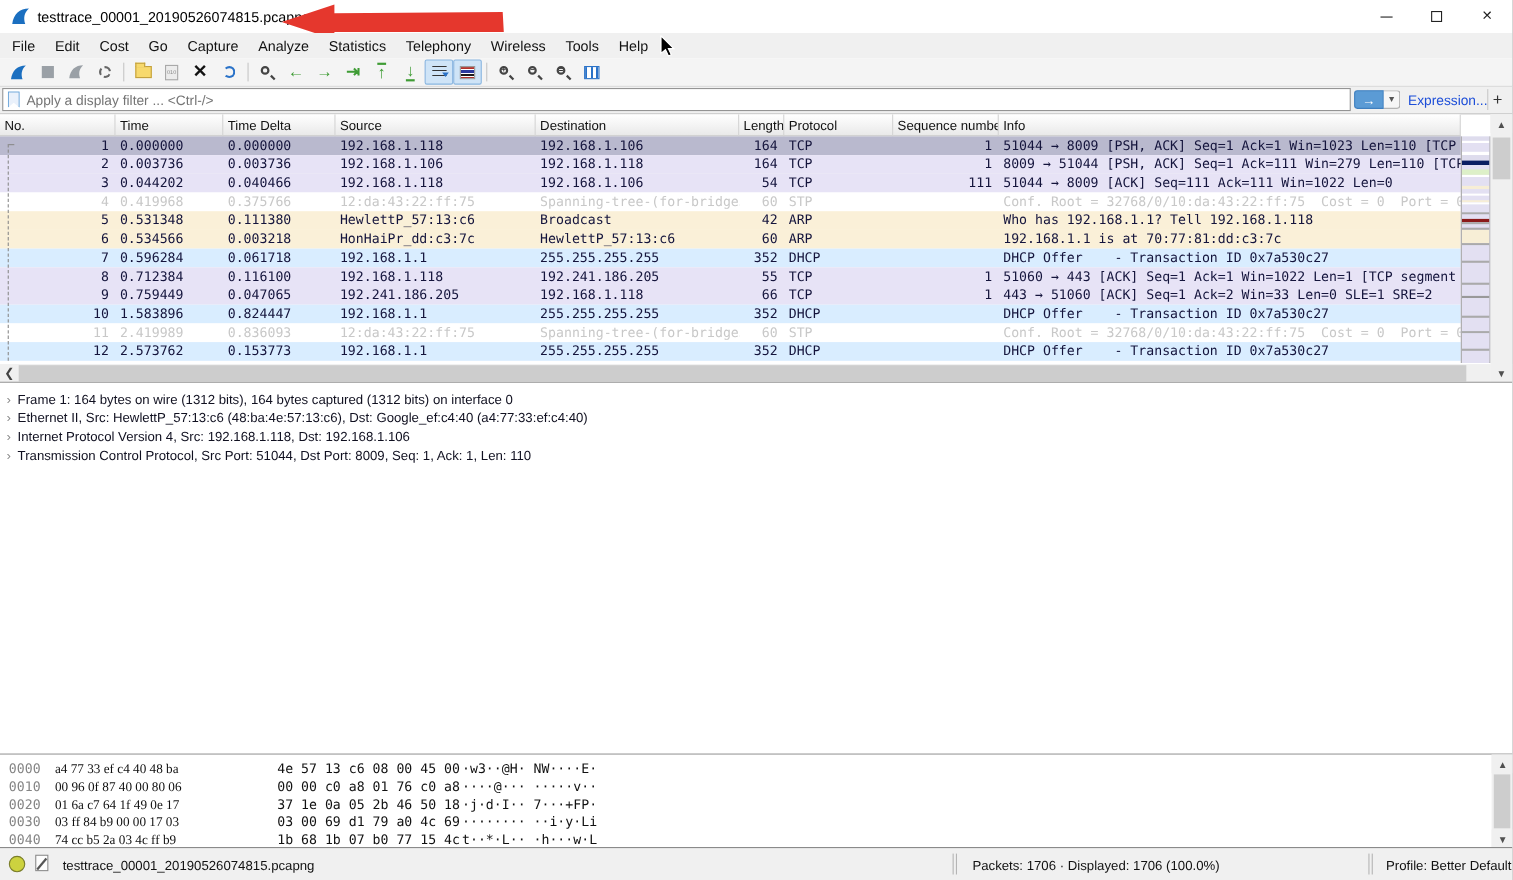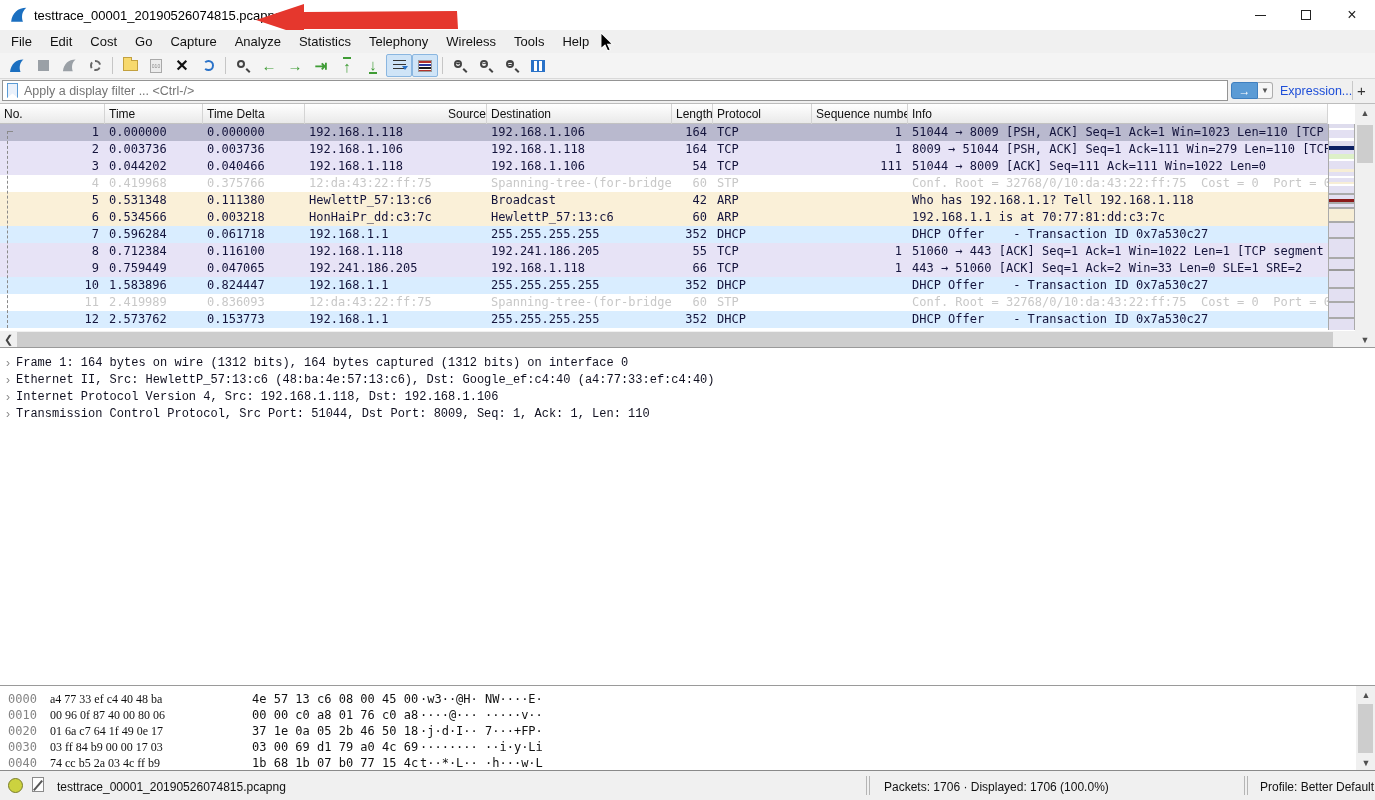--- a/index.html
+++ b/index.html
@@ -81,21 +81,21 @@
   #plist-vthumb { position:absolute; left:2px; top:21px; width:16px; height:38px; background:#cdcdcd; }
   #plist-hscroll { position:absolute; left:0; top:227px; width:1355px; height:17px; background:#f0f0f0; }
   #hleft-btn { position:absolute; left:0; top:0; width:17px; height:17px; color:#444; font-size:11px; display:flex; align-items:center; justify-content:center; }
   #hthumb { position:absolute; left:17px; top:1px; width:1316px; height:15px; background:#cdcdcd; }
 
   
   #details { left:0; top:347px; width:1375px; height:338px; background:#ffffff; border-top:1px solid #9a9a9a; }
   .dline { display:flex; height:17px; align-items:center; }
   #details-lines { padding-top:6px; }
   .chev { width:16px; text-align:center; color:#8a8a8a; font-size:12px; flex:none; }
-  .dtext { font-family:Liberation Mono, monospace; font-size:12px; color:#101020; white-space:pre; }
+  .dtext { font-family:Liberation Sans, sans-serif; font-size:12px; color:#101020; white-space:pre; }
 
   
   #hexpane { left:0; top:685px; width:1375px; height:85px; background:#ffffff; border-top:1px solid #9a9a9a; }
   .hline { position:relative; height:16px; font-family:"DejaVu Sans Mono", monospace; font-size:12px; line-height:16px; white-space:pre; }
   #hex-lines { padding-top:5px; }
   .hoff { position:absolute; left:8px; color:#848484; }
   .hg1 { position:absolute; left:50px; color:#111;font-family:Liberation Serif, serif; }
   .hg2 { position:absolute; left:252px; color:#111;text-align:center; }
   .hascii { position:absolute; left:420px; color:#111; }
   #hex-vscroll { position:absolute; left:1356px; top:0; width:19px; height:85px; background:#f0f0f0; }
@@ -249,21 +249,21 @@
       </div>
     <div id="expression-btn">Expression...</div>
     <div id="plus-btn">+</div>
   </div>
 
   <div id="packetlist" class="abs">
     <div id="plist-header">
         <span class="hcell" style="width: 105px;">No.</span>
         <span class="hcell" style="width: 98px;">Time</span>
         <span class="hcell" style="width: 102px;">Time Delta</span>
-        <span class="hcell" style="width: 182px; text-align: right;">Source</span>
+        <span class="hcell" style="width: 182px;">Source</span>
         <span class="hcell" style="width: 185px;">Destination</span>
         <span class="hcell" style="width: 41px;">Length</span>
         <span class="hcell" style="width: 99px;">Protocol</span>
         <span class="hcell" style="width: 96px;">Sequence number</span>
         <span class="hcell" style="width: 420px;">Info</span>
       </div>
     <div id="rows">
         <div class="prow selected">
           <span class="cell r" style="width: 105px;">1</span>
           <span class="cell" style="width: 98px;">0.000000</span>

